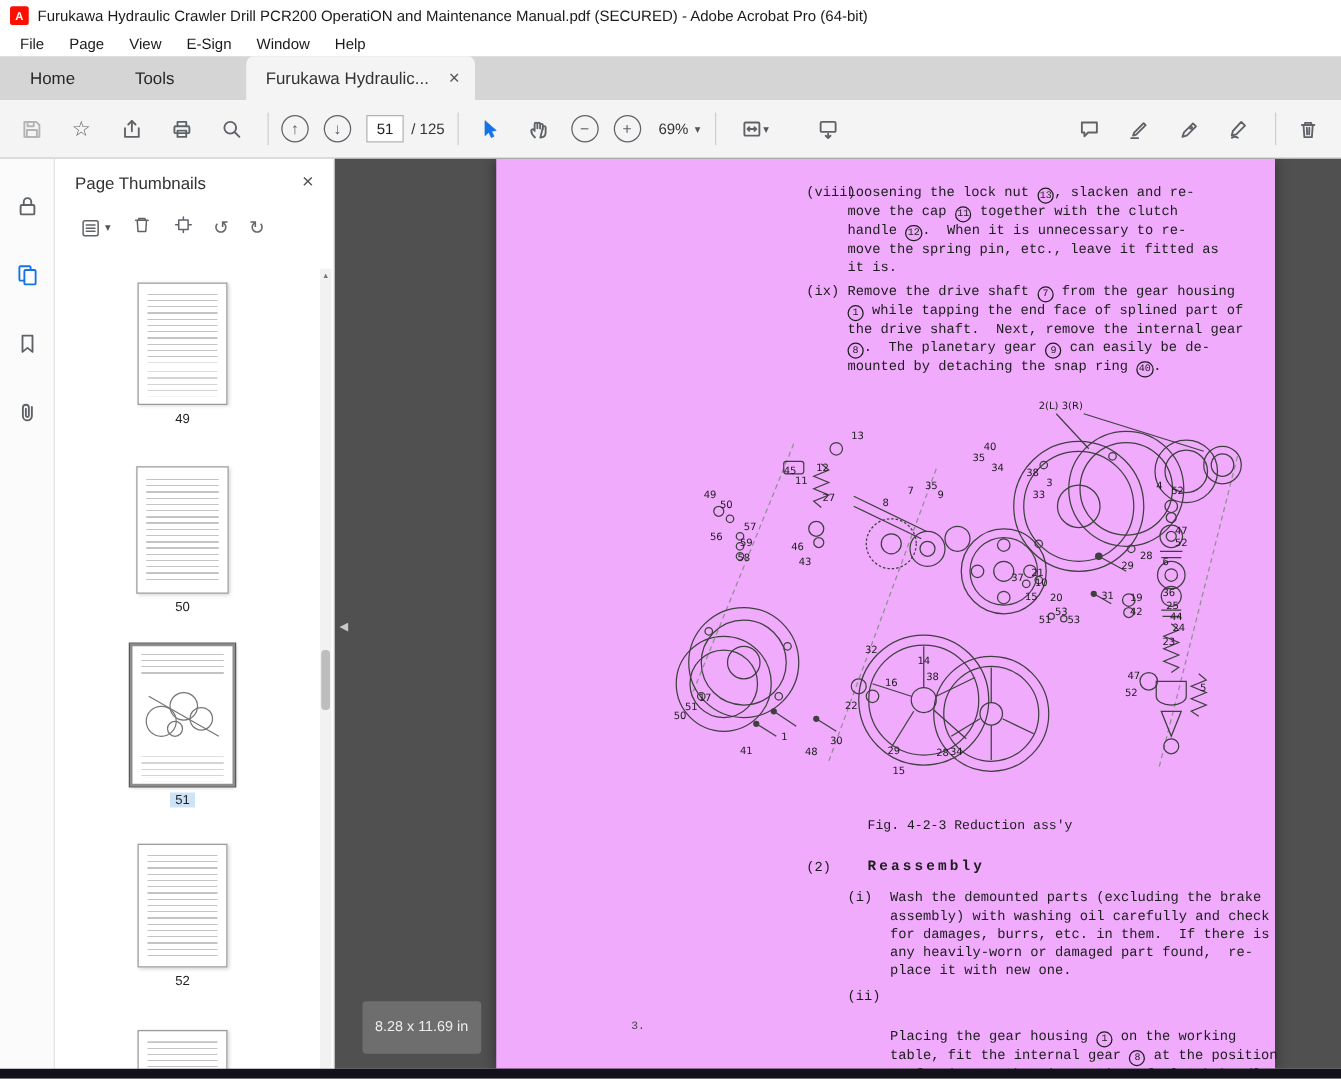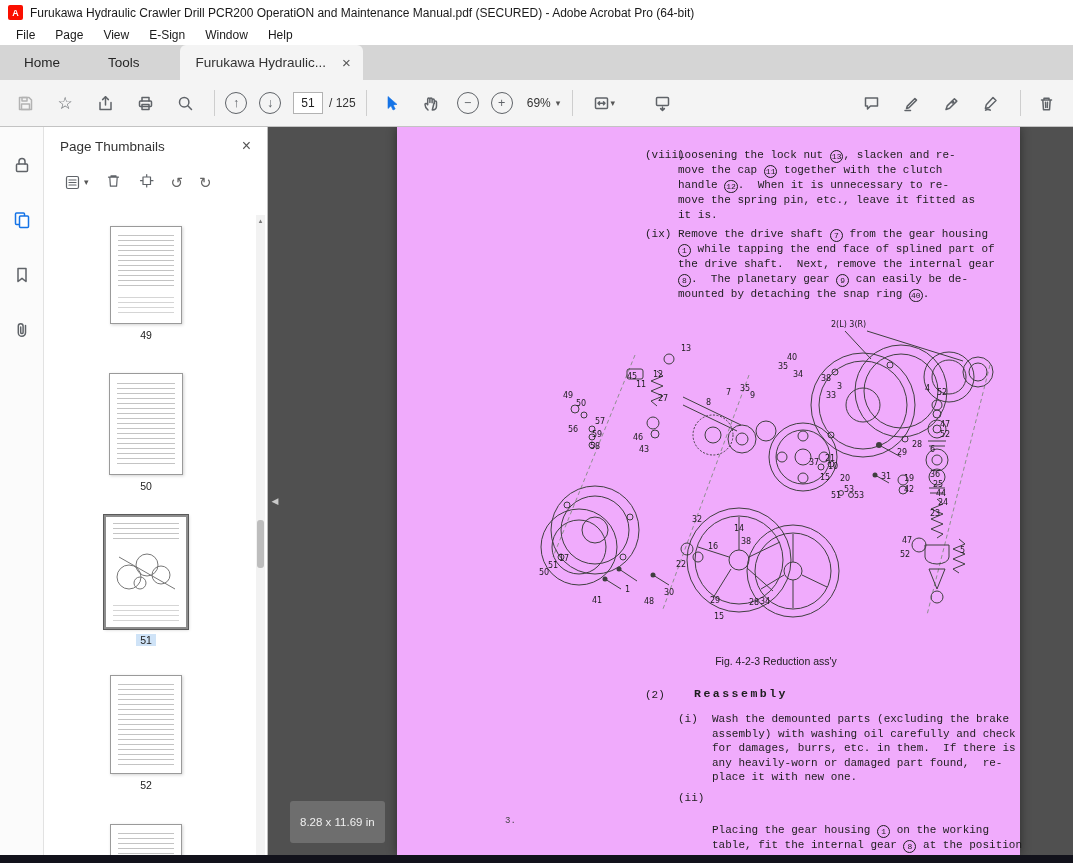--- a/index.html
+++ b/index.html
@@ -12,21 +12,21 @@
   .pdficon{width:15px;height:15px;background:#fa0f00;color:#fff;font-size:9px;font-weight:bold;
            display:flex;align-items:center;justify-content:center;border-radius:2px;flex:0 0 auto}
 
   
   .menubar{height:20px;display:flex;align-items:center;background:#fff;font-size:12px;padding-left:6px}
   .menubar span{padding:2px 10px;cursor:default}
 
   
   .tabbar{height:35px;background:#d5d5d5;display:flex;align-items:stretch}
   .tab{display:flex;align-items:center;padding:0 24px;font-size:13.5px;color:#262626}
-  .tab.doc{background:#f4f4f4;border-radius:6px 6px 0 0;margin-left:16px;padding:0 12px 0 16px;gap:16px;color:#333}
+  .tab.doc{background:#f4f4f4;border-radius:6px 6px 0 0;margin-left:33px;padding:0 12px 0 16px;gap:16px;color:#333}
   .tab .x{font-size:15px;color:#555;line-height:1}
 
   
   .toolbar{height:47px;background:#f4f4f4;border-bottom:1px solid #c3c3c3;display:flex;align-items:center;padding:0 10px}
   .tbtn{width:30px;height:30px;display:flex;align-items:center;justify-content:center;margin-right:10px;border-radius:3px}
   .tbtn svg{display:block}
   .sep{width:1px;height:26px;background:#cecece;margin:0 10px 0 4px}
   .cbtn{width:22px;height:22px;border:1.4px solid #5f6368;border-radius:50%;display:flex;align-items:center;
         justify-content:center;font-size:12.5px;color:#5f6368;margin-right:12px}
   .pg-input{width:30px;height:22px;border:1px solid #b2b2b2;background:#fff;text-align:center;font-size:12px;
@@ -63,21 +63,21 @@
   .collapse{position:absolute;left:0;top:352px;width:14px;height:44px;display:flex;align-items:center;
             justify-content:center;color:#c9c9c9;font-size:9px}
   .sizebadge{position:absolute;left:22px;bottom:12px;background:#6e6e6e;color:#efefef;font-size:11.5px;
              padding:15px 10px;border-radius:3px}
 
   .page{position:absolute;left:129px;top:0;width:623px;height:100%;background:#f0abfc;box-shadow:0 0 10px rgba(0,0,0,.45)}
   .mono{font-family:"Liberation Mono",monospace;font-size:11px;line-height:14.6px;color:#1d1d1d;
         white-space:pre-wrap;position:absolute}
   .circ{display:inline-block;min-width:13px;height:13px;border:1px solid #1d1d1d;border-radius:8px;
         font-size:8px;line-height:11.5px;text-align:center;vertical-align:-1px;padding:0 1px}
-  .caption{font-family:Liberation Sans, sans-serif;font-size:10.5px;color:#1d1d1d;position:absolute;text-align:center}
+  .caption{font-family:Liberation Mono, monospace;font-size:10.5px;color:#1d1d1d;position:absolute;text-align:center}
   .sec-title{font-family:Liberation Mono, monospace;font-size:11.5px;font-weight:bold;letter-spacing:2.5px;
              color:#1d1d1d;position:absolute}
   .stray{position:absolute;font-family:"Liberation Mono",monospace;font-size:9px;color:#454545}
 
   
   .dia{position:absolute}
   .dia circle,.dia line,.dia polyline,.dia path,.dia polygon,.dia rect{fill:none;stroke:#3f3f3f;stroke-width:1}
   .dia .dash{stroke:#8f8f8f;stroke-dasharray:4 3}
   .dia .teeth{stroke-dasharray:2 1.6}
   .dia .head{fill:#3f3f3f;stroke:none}

